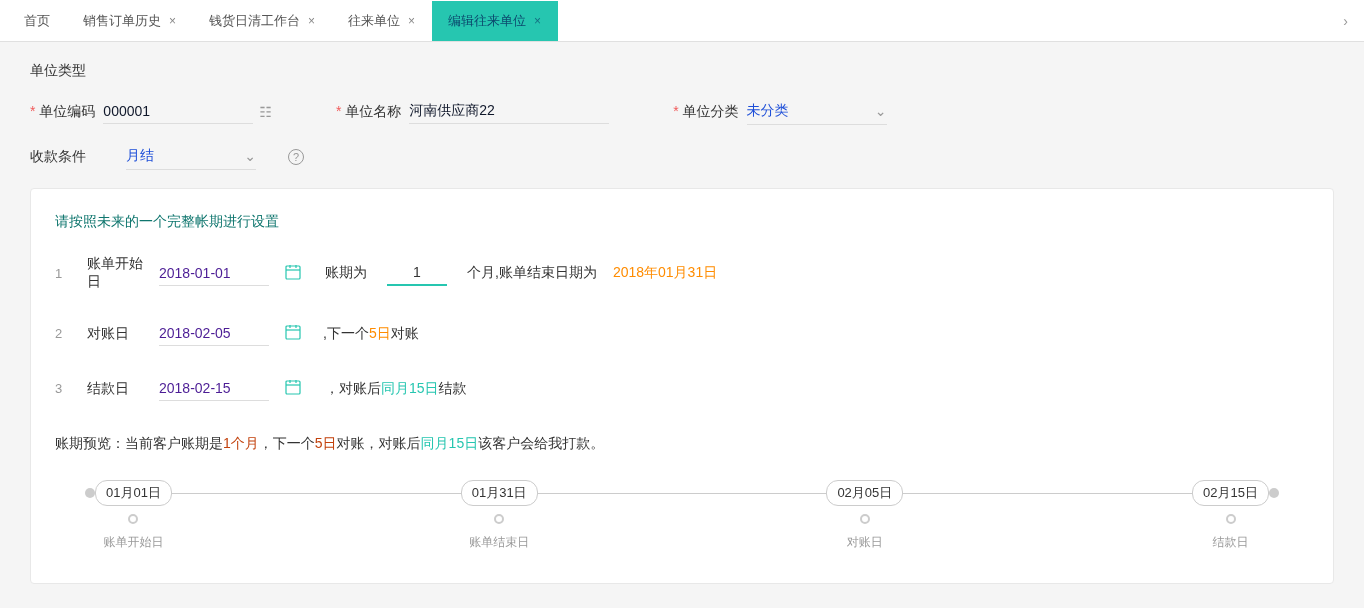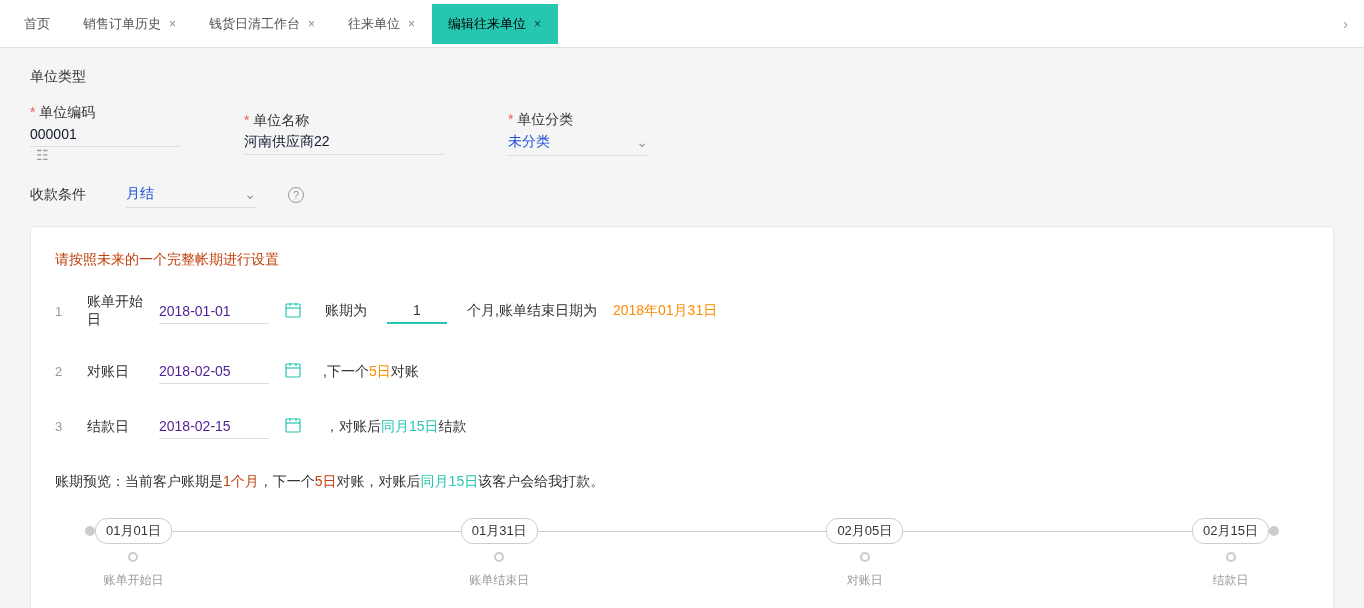--- a/index.html
+++ b/index.html
@@ -4,38 +4,38 @@
   <style>
     * { box-sizing: border-box; margin: 0; padding: 0; }
     body { font-family: "PingFang SC", "Microsoft YaHei", sans-serif; font-size: 14px; color: #333; background: #f5f5f5; }
 
     
     .tabs-bar {
       display: flex;
       align-items: center;
       background: #fff;
       border-bottom: 1px solid #e0e0e0;
-      height: 48px;
+      height: 42px;
       padding: 0 8px;
     }
     .tab-item {
       display: flex;
       align-items: center;
       padding: 0 16px;
       height: 40px;
       cursor: pointer;
       font-size: 13px;
       color: #555;
       border-right: 1px solid transparent;
       white-space: nowrap;
       position: relative;
     }
     .tab-item.active {
       background: #26c6b0;
-      color: #000000;
+      color: #0c4a6e;
     }
     .tab-close {
       margin-left: 8px;
       font-size: 12px;
       color: inherit;
       opacity: 0.7;
       cursor: pointer;
     }
     .tab-arrow {
       margin-left: auto;
@@ -94,21 +94,21 @@
     .radio-circle.checked::after {
       content: "";
       width: 7px;
       height: 7px;
       border-radius: 50%;
       background: #26c6b0;
     }
 
     .field-group {
       display: flex;
-      flex-direction: column;
+      align-items: center;
     }
     .field-input {
       border: none;
       border-bottom: 1px solid #ddd;
       outline: none;
       padding: 4px 0;
       font-size: 14px;
       color: #0f172a;
       min-width: 150px;
       background: transparent;
@@ -151,21 +151,21 @@
 
     
     .settings-box {
       background: #fff;
       border: 1px solid #e8e8e8;
       border-radius: 4px;
       padding: 24px 24px 32px;
       margin-bottom: 20px;
     }
     .settings-title {
-      color: #c2410c;
+      color: #0f766e;
       font-size: 14px;
       margin-bottom: 24px;
     }
 
     
     .setting-row {
       display: flex;
       align-items: center;
       margin-bottom: 30px;
       gap: 12px;

